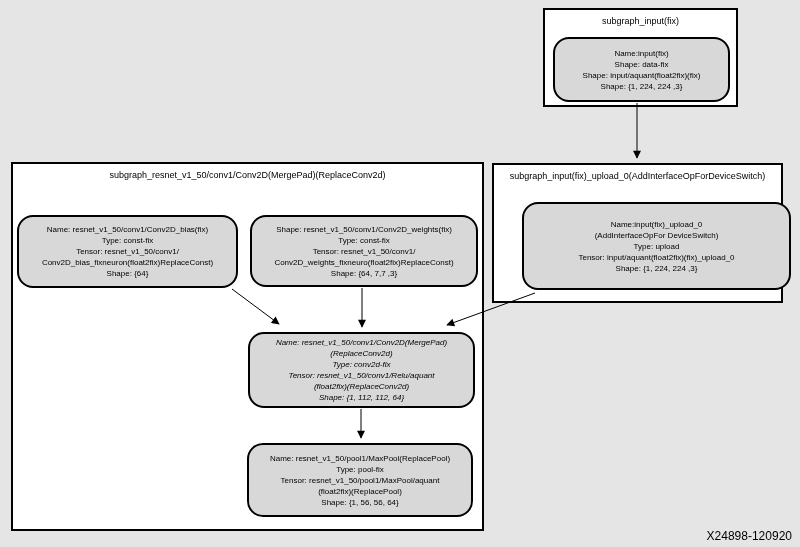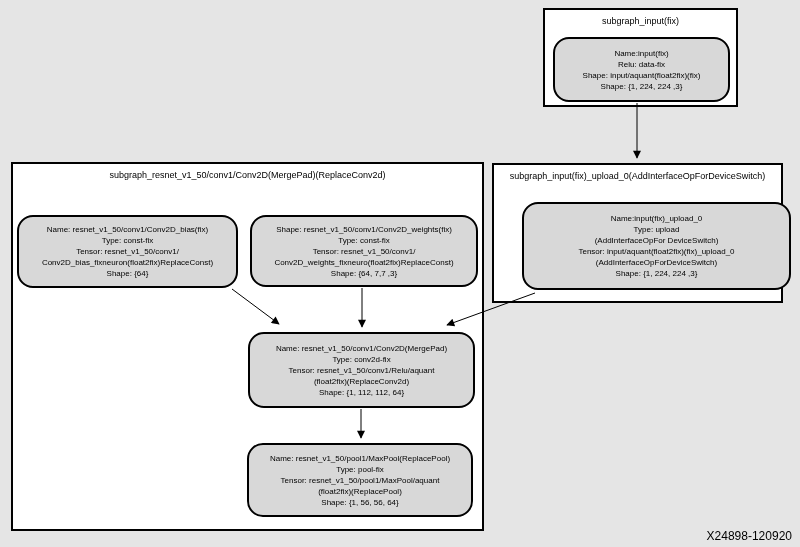--- a/index.html
+++ b/index.html
@@ -28,21 +28,21 @@
   .figure-id {
     position:absolute; top:529px; right:8px; font-size:12px; z-index:2;
   }
   #box-input   { left:543px; top:8px;   width:195px; height:99px; }
   #box-conv    { left:11px;  top:162px; width:473px; height:369px; }
   #box-upload  { left:492px; top:163px; width:291px; height:140px; }
   #node-input  { left:553px; top:37px;  width:177px; height:65px; }
   #node-upload { left:522px; top:202px; width:269px; height:88px; }
   #node-bias   { left:17px;  top:215px; width:221px; height:73px; }
   #node-weights{ left:250px; top:215px; width:228px; height:72px; }
-  #node-conv   { left:248px; top:332px; width:227px; height:76px; }
+  #node-conv   { left:248px; top:332px; width:227px; height:76px;font-style:italic; }
   #node-pool   { left:247px; top:443px; width:226px; height:74px; }
 </style>
 </head>
 <body>
 
 <div class="canvas">
 
   <div class="obox" id="box-input">
     <div class="obox-title">subgraph_input(fix)</div>
   </div>
@@ -50,31 +50,30 @@
   <div class="obox" id="box-conv">
     <div class="obox-title">subgraph_resnet_v1_50/conv1/Conv2D(MergePad)(ReplaceConv2d)</div>
   </div>
 
   <div class="obox" id="box-upload">
     <div class="obox-title">subgraph_input(fix)_upload_0(AddInterfaceOpForDeviceSwitch)</div>
   </div>
 
   <div class="node" id="node-input">
       <div>Name:input(fix)</div>
-      <div>Relu: data-fix</div>
+      <div>Shape: data-fix</div>
       <div>Shape: input/aquant(float2fix)(fix)</div>
       <div>Shape: {1, 224, 224 ,3}</div>
     </div>
 
   <div class="node" id="node-upload">
       <div>Name:input(fix)_upload_0</div>
+      <div>(AddInterfaceOpFor DeviceSwitch)</div>
       <div>Type: upload</div>
-      <div>(AddInterfaceOpFor DeviceSwitch)</div>
       <div>Tensor: input/aquant(float2fix)(fix)_upload_0</div>
-      <div>(AddInterfaceOpForDeviceSwitch)</div>
       <div>Shape: {1, 224, 224 ,3}</div>
     </div>
 
   <div class="node" id="node-bias">
       <div>Name: resnet_v1_50/conv1/Conv2D_bias(fix)</div>
       <div>Type: const-fix</div>
       <div>Tensor: resnet_v1_50/conv1/</div>
       <div>Conv2D_bias_fixneuron(float2fix)ReplaceConst)</div>
       <div>Shape: {64}</div>
     </div>
@@ -82,20 +81,21 @@
   <div class="node" id="node-weights">
       <div>Shape: resnet_v1_50/conv1/Conv2D_weights(fix)</div>
       <div>Type: const-fix</div>
       <div>Tensor: resnet_v1_50/conv1/</div>
       <div>Conv2D_weights_fixneuro(float2fix)ReplaceConst)</div>
       <div>Shape: {64, 7,7 ,3}</div>
     </div>
 
   <div class="node" id="node-conv">
       <div>Name: resnet_v1_50/conv1/Conv2D(MergePad)</div>
+      <div>(ReplaceConv2d)</div>
       <div>Type: conv2d-fix</div>
       <div>Tensor: resnet_v1_50/conv1/Relu/aquant</div>
       <div>(float2fix)(ReplaceConv2d)</div>
       <div>Shape: {1, 112, 112, 64}</div>
     </div>
 
   <div class="node" id="node-pool">
       <div>Name: resnet_v1_50/pool1/MaxPool(ReplacePool)</div>
       <div>Type: pool-fix</div>
       <div>Tensor: resnet_v1_50/pool1/MaxPool/aquant</div>

